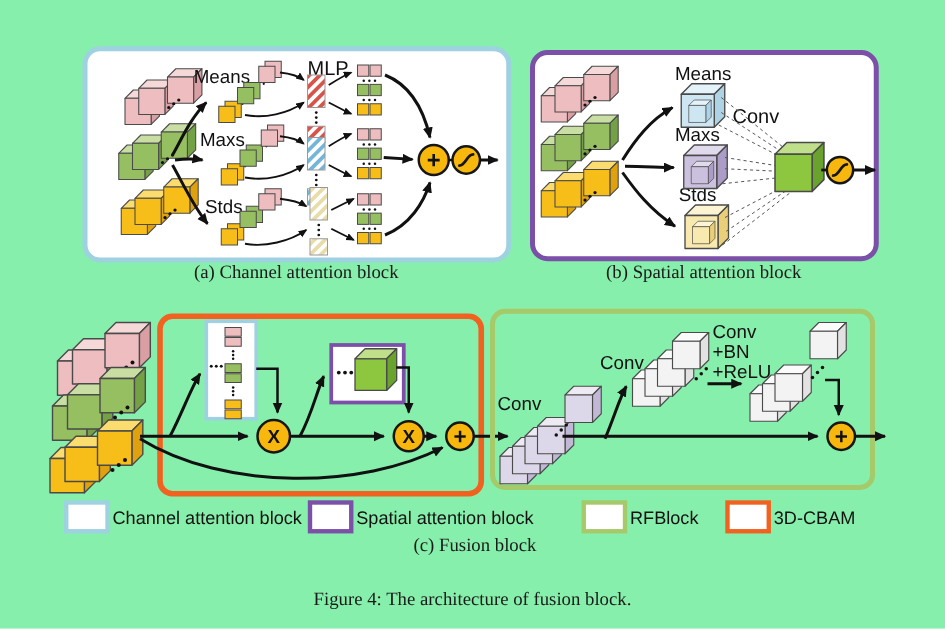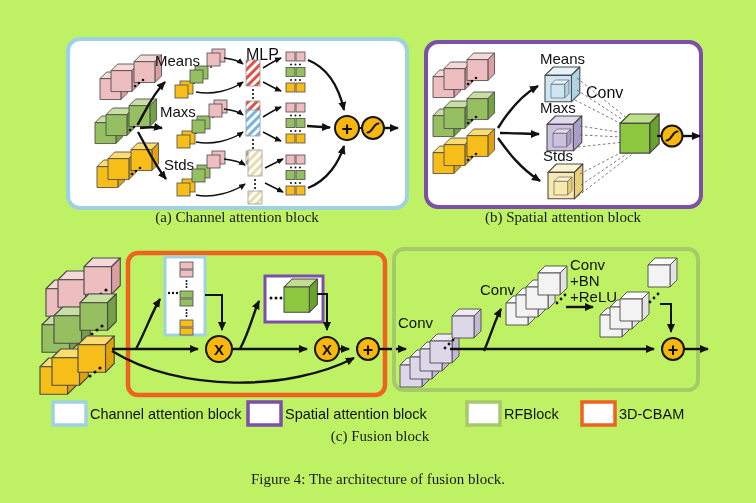--- a/index.html
+++ b/index.html
@@ -1,16 +1,16 @@
 <!DOCTYPE html>
 <html><head>
 <meta charset="utf-8">
 <style>
   html,body { margin:0; padding:0; background:#ffffff; }
-  .page { position:relative; width:756px; height:503px; background:#bef264; overflow:hidden; }
+  .page { position:relative; width:756px; height:503px; background:#86efac; overflow:hidden; }
   svg { position:absolute; left:0; top:0; }
   text { user-select:none; }
   .lbl  { font-family:"Liberation Sans",sans-serif; font-size:15px; fill:#111; }
   .lbl16{ font-family:"Liberation Sans",sans-serif; font-size:16px; fill:#111; }
   .leg  { font-family:"Liberation Sans",sans-serif; font-size:14.5px; fill:#111; }
   .cap  { font-family:"Liberation Serif",serif; font-size:15px; fill:#1a1a1a; }
   .op   { font-family:"Liberation Sans",sans-serif; font-weight:700; fill:#111;
           text-anchor:middle; dominant-baseline:central; }
   .arrow     { stroke:#111; stroke-width:2.4; fill:none; }
   .arrow-med { stroke:#111; stroke-width:2.0; fill:none; }

